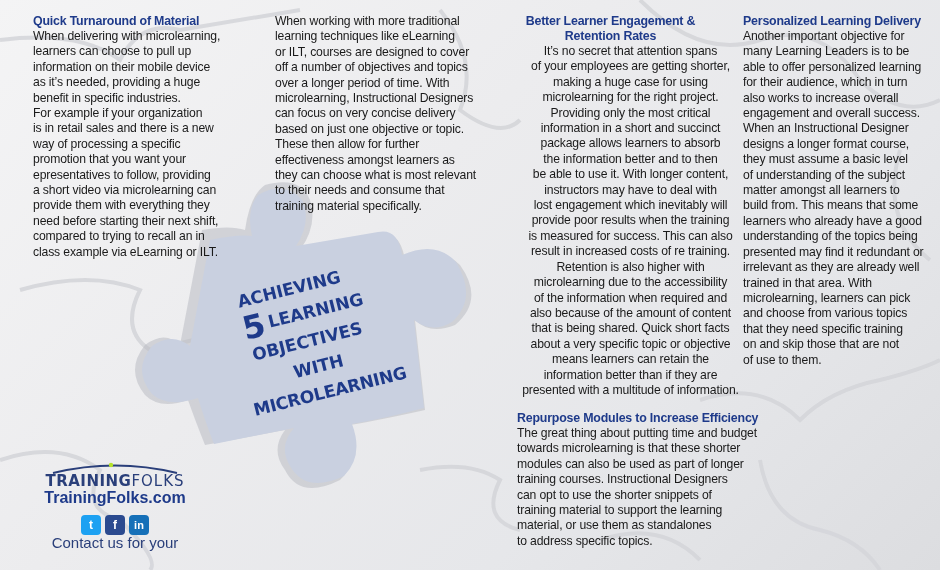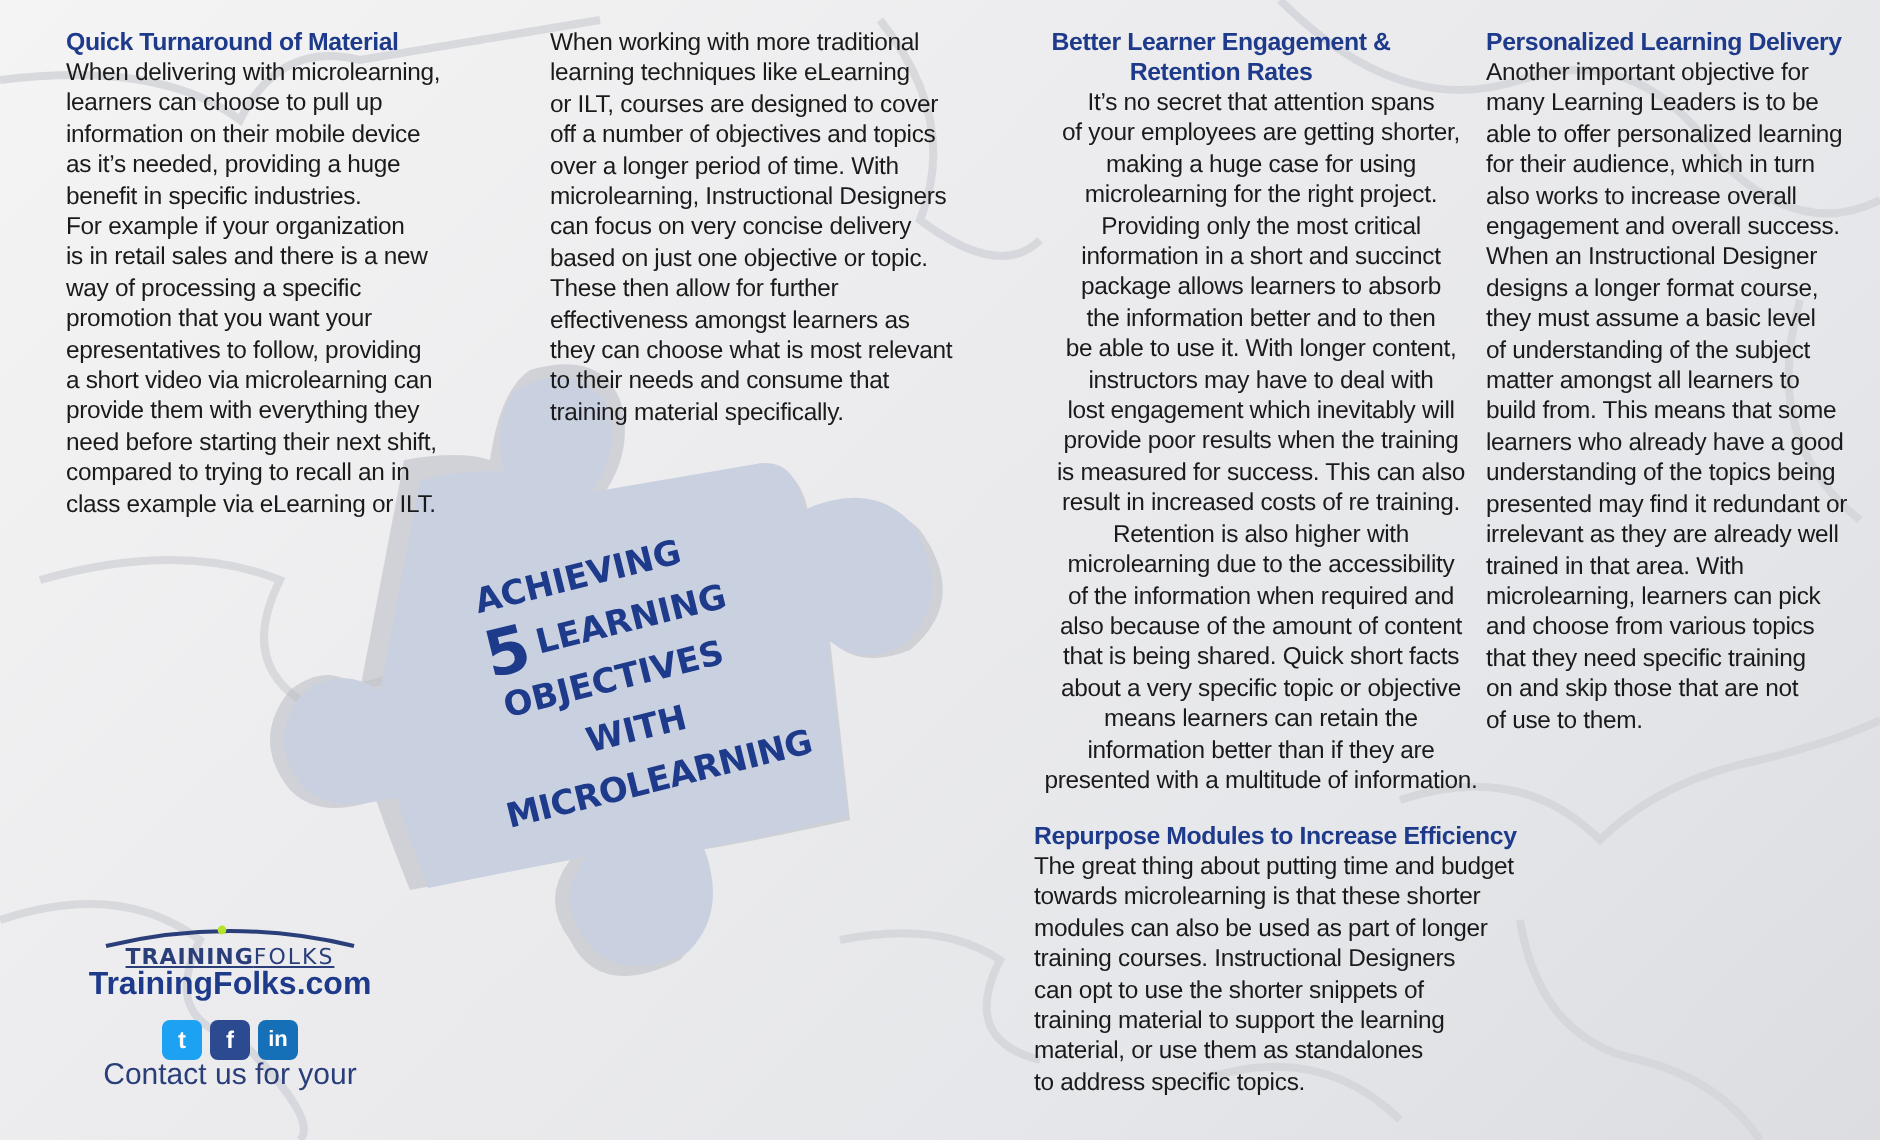--- a/index.html
+++ b/index.html
@@ -53,22 +53,22 @@
   .headline .l5 { font-size: 17px; display: block; padding-left: 10px; letter-spacing: -0.3px; }
 
   .brand {
     position: absolute; z-index: 3;
     left: 30px; top: 462px; width: 170px;
     text-align: center;
   }
   .logo-arc { width: 140px; height: 12px; display: block; margin: 0 auto -2px auto; }
   .logo-text {
     font-family: "DejaVu Sans", sans-serif;
-    font-size: 11px; letter-spacing: 0.5px;
-    color: #2a3f7a; font-weight: bold; text-decoration: underline;
+    font-size: 15px; letter-spacing: 0.5px;
+    color: #2a3f7a; font-weight: bold;
   }
   .logo-text .thin { font-weight: normal; color: #2a3f7a; letter-spacing: 1px; }
   .brand-url { font-size: 16px; font-weight: bold; color: #1e3a8a; margin-top: -1px; }
   .social { display: flex; justify-content: center; gap: 4px; margin-top: 8px; }
   .social span {
     width: 20px; height: 20px; border-radius: 4px;
     color: #fff; font-weight: bold; font-size: 12px;
     display: flex; align-items: center; justify-content: center;
   }
   .tw { background: #1da1f2; }

